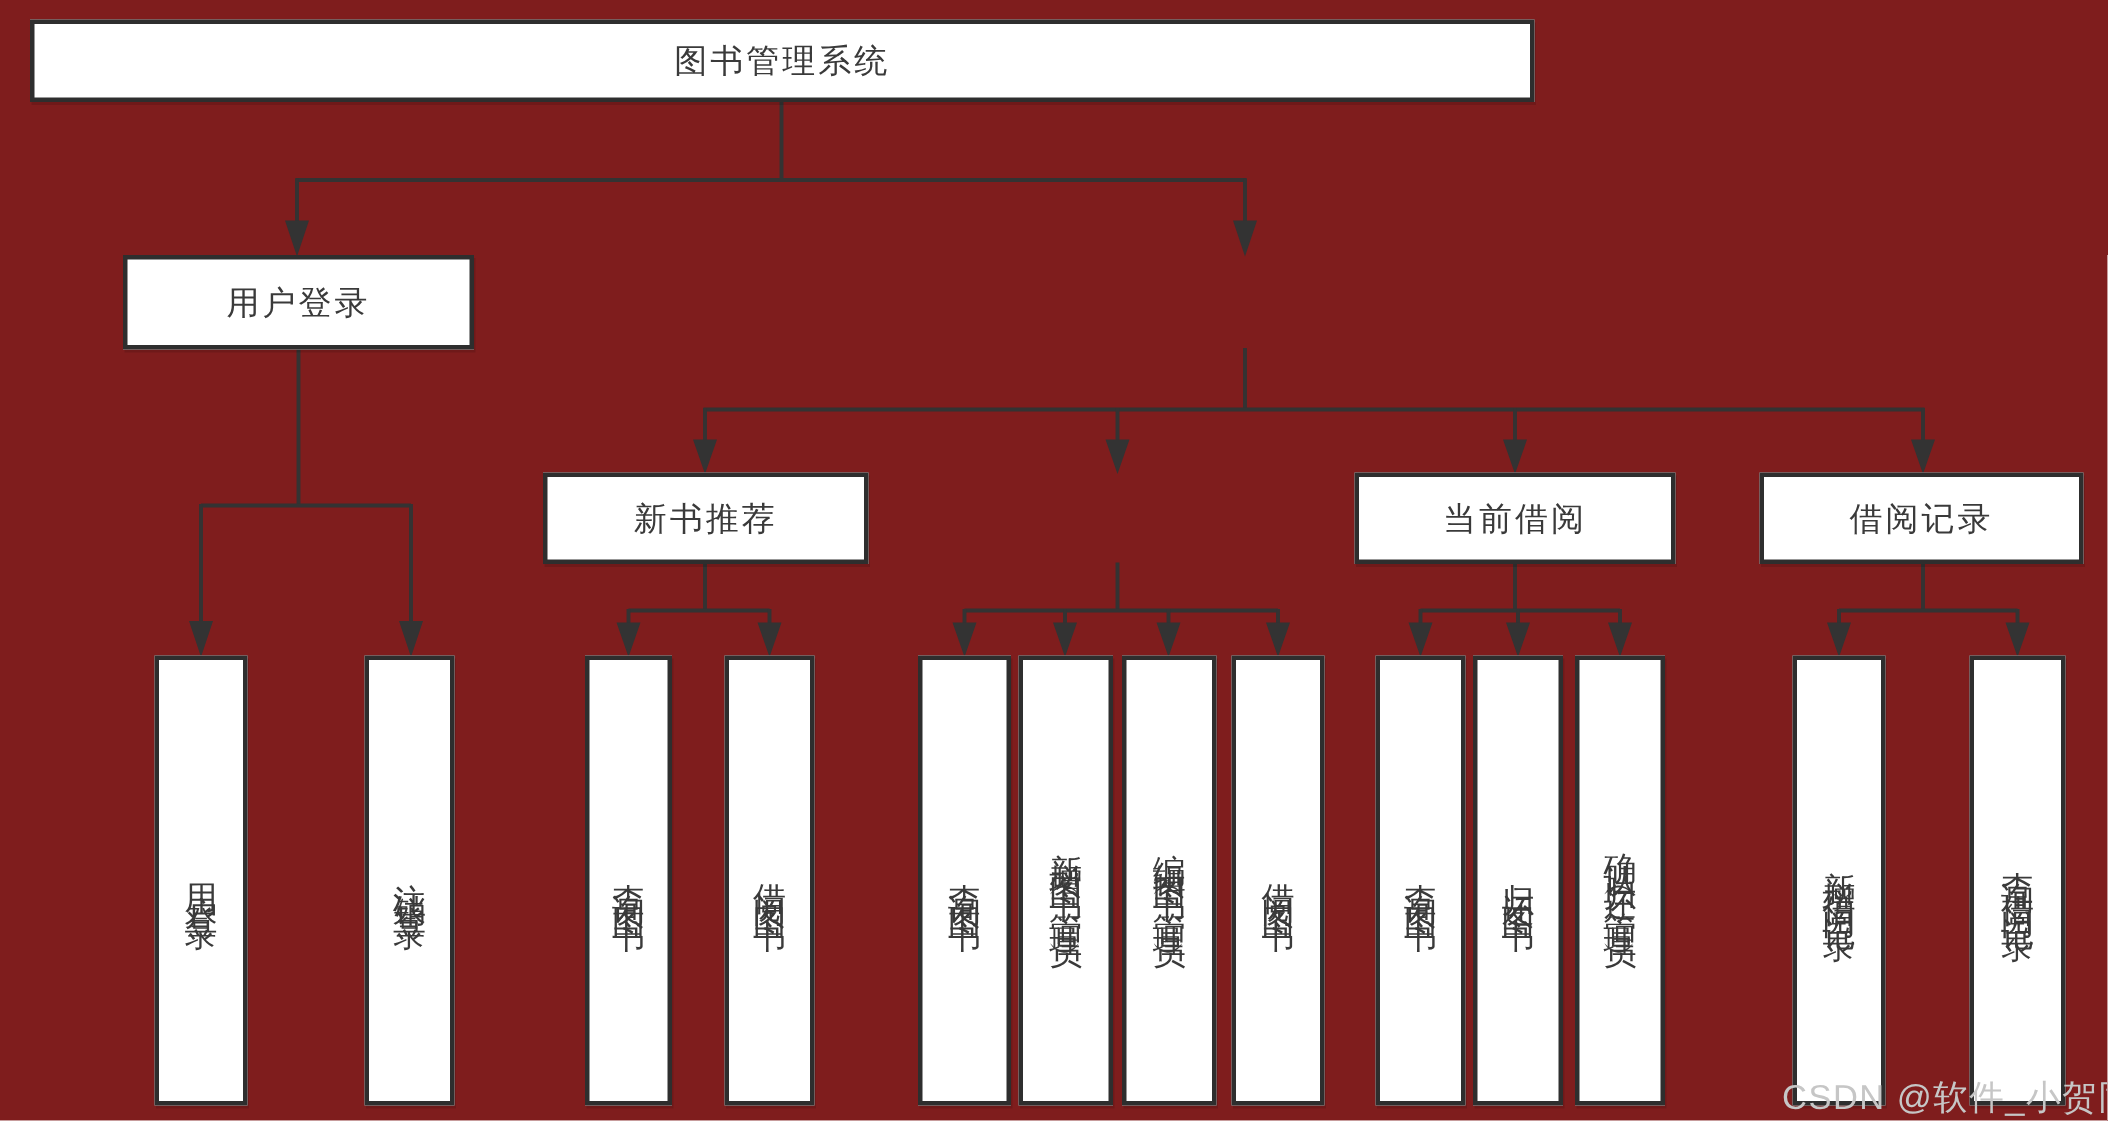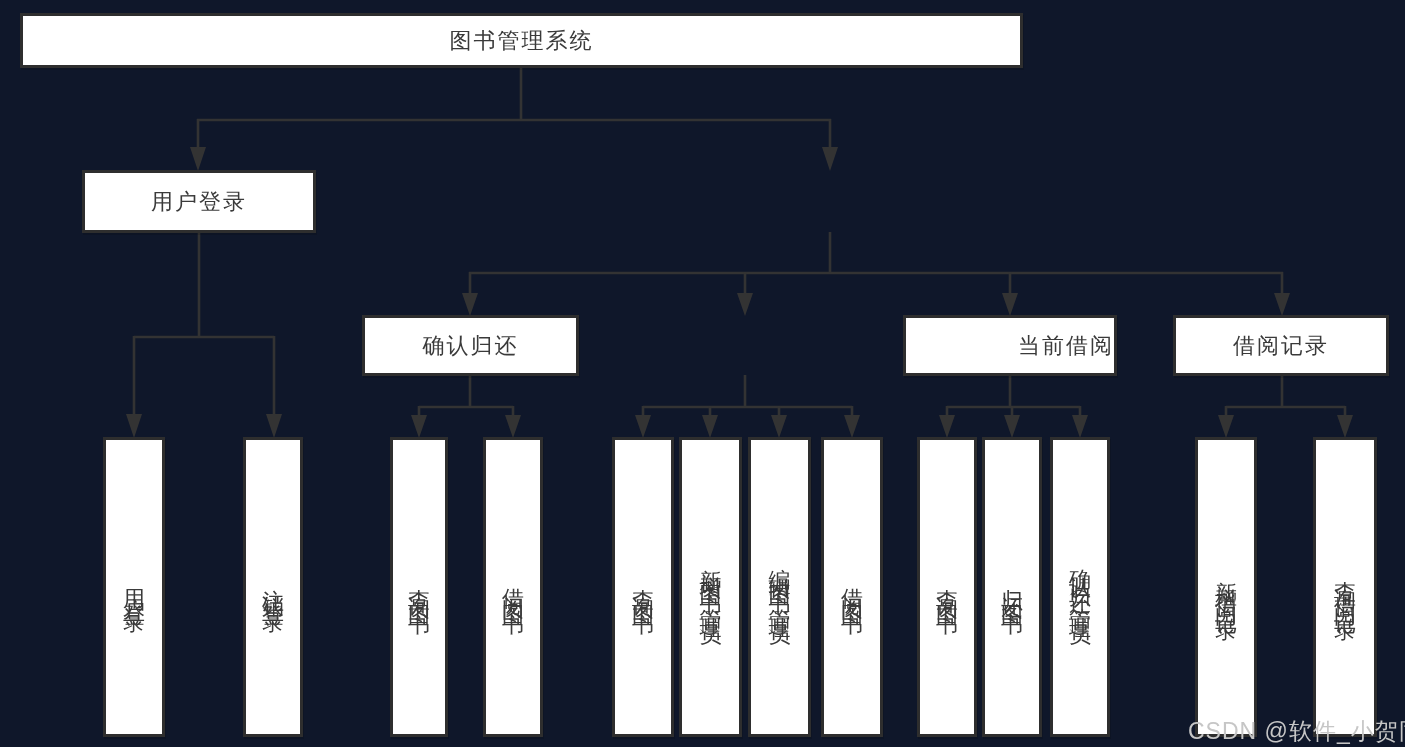--- a/index.html
+++ b/index.html
@@ -1,20 +1,20 @@
 <!DOCTYPE html>
 <html><head>
 <meta charset="utf-8">
 <style>
   html, body { margin: 0; padding: 0; background: #ffffff; }
   #stage {
     position: relative;
     width: 1405px;
     height: 747px;
-    background: #0f172a;
+    background: #7f1d1d;
     font-family: "Liberation Sans", "DejaVu Sans", sans-serif;
     overflow: hidden;
   }
   #connectors {
     position: absolute;
     left: 0; top: 0;
     width: 1405px; height: 747px;
     z-index: 1;
   }
   #connectors line { stroke: #333333; stroke-width: 2.6; }
@@ -119,23 +119,23 @@
 
   <div class="box" style="left:20px; top:13px; width:1003px; height:55px;">
     <span>图书管理系统</span>
   </div>
 
   <div class="box" style="left:82px; top:170px; width:234px; height:63px;">
     <span>用户登录</span>
   </div>
 
   <div class="box" style="left:362px; top:315px; width:217px; height:61px;">
-    <span>确认归还</span>
+    <span>新书推荐</span>
   </div>
-  <div class="box" style="left:903px; top:315px; width:214px; height:61px;justify-content:flex-end;">
+  <div class="box" style="left:903px; top:315px; width:214px; height:61px;">
     <span>当前借阅</span>
   </div>
   <div class="box" style="left:1173px; top:315px; width:216px; height:61px;">
     <span>借阅记录</span>
   </div>
 
   <div class="box vert" style="left:103px; top:437px; width:62px; height:300px;">
     <span>用户登录</span>
   </div>
   <div class="box vert" style="left:243px; top:437px; width:60px; height:300px;">

